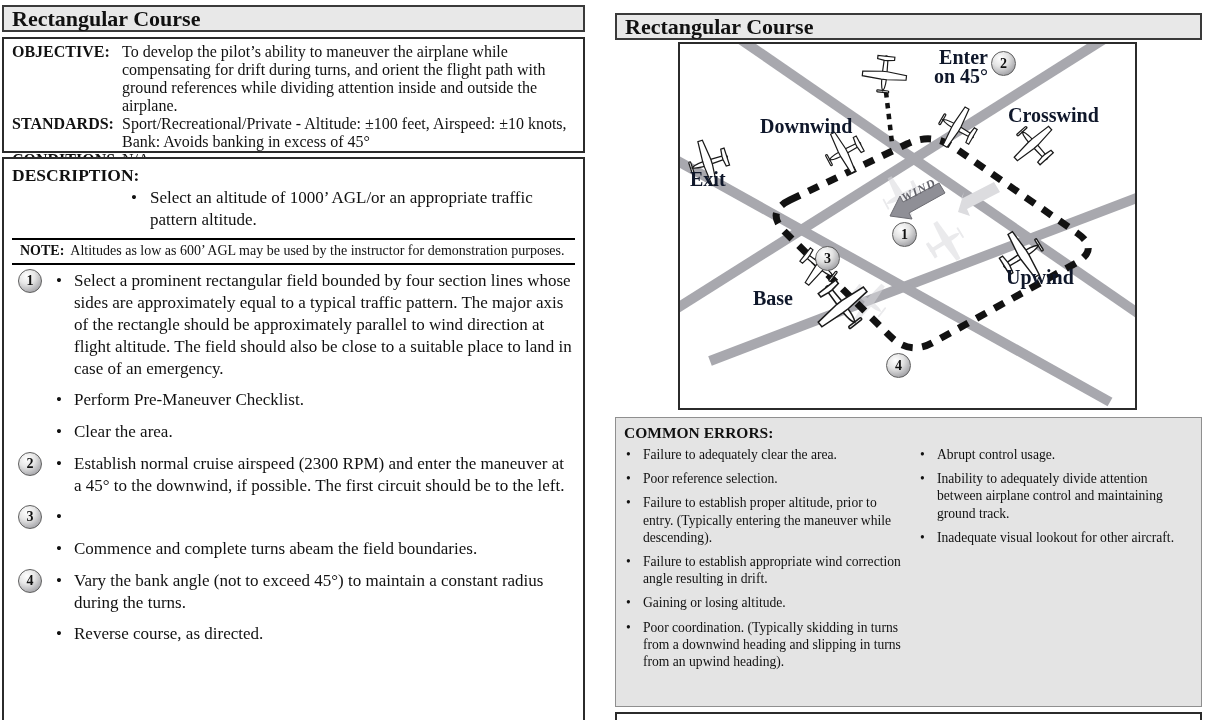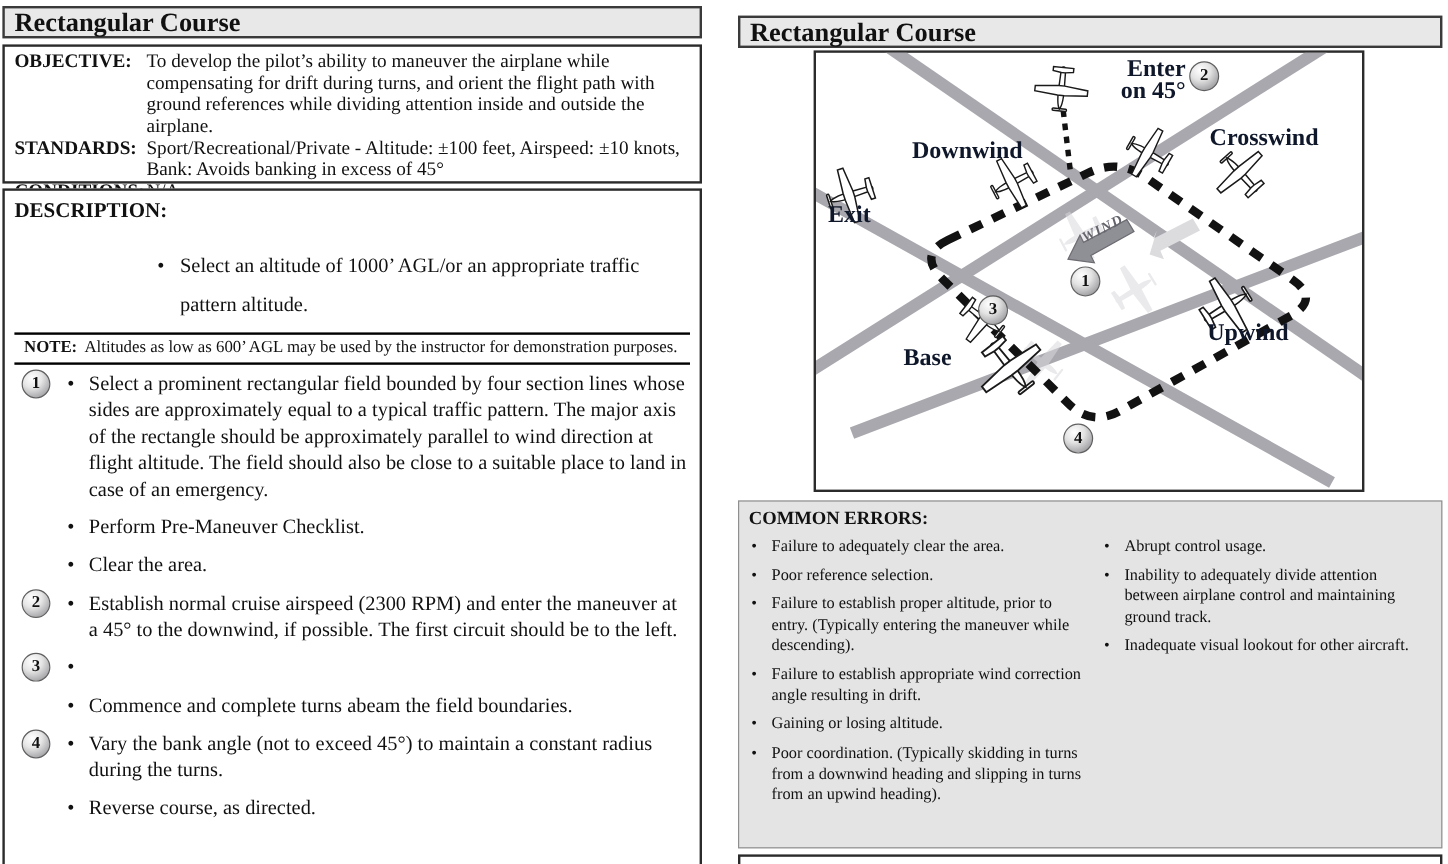--- a/index.html
+++ b/index.html
@@ -14,22 +14,22 @@
     font-weight:bold;font-size:22px;line-height:22px;padding:1px 0 0 8px;
   }
   .frame{position:absolute;box-sizing:border-box;border:2px solid #2b2b2b;background:#fff;}
   
   .info{padding:4px 8px;font-size:16px;line-height:18px;}
   .inforow{display:grid;grid-template-columns:110px 1fr;}
   .inforow .lbl{font-weight:bold;}
   
   .desc{padding:5px 8px;overflow:hidden;}
   .desc h2{margin:0;font-size:17.5px;line-height:22px;}
-  .intro{position:relative;margin-top:20px;padding-left:138px;padding-right:6px;
-         font-size:17px;line-height:32px;}
+  .intro{position:relative;margin-top:1px;padding-left:138px;padding-right:6px;
+         font-size:17px;line-height:22px;}
   .intro::before{content:"\2022";position:absolute;left:119px;}
   .note{margin-top:7px;border-top:2.5px solid #000;border-bottom:2.5px solid #000;
         font-size:14px;line-height:18px;padding:2px 6px 3px 58px;text-indent:-50px;}
   .note b{padding-right:6px;}
   .steps{margin-top:5px;}
   .step{position:relative;margin-bottom:9px;padding-left:62px;padding-right:2px;
         font-size:17px;line-height:22px;min-height:23px;}
   .step::before{content:"\2022";position:absolute;left:44px;}
   .badge{
     position:absolute;left:6px;top:-1px;width:24px;height:24px;border-radius:50%;

